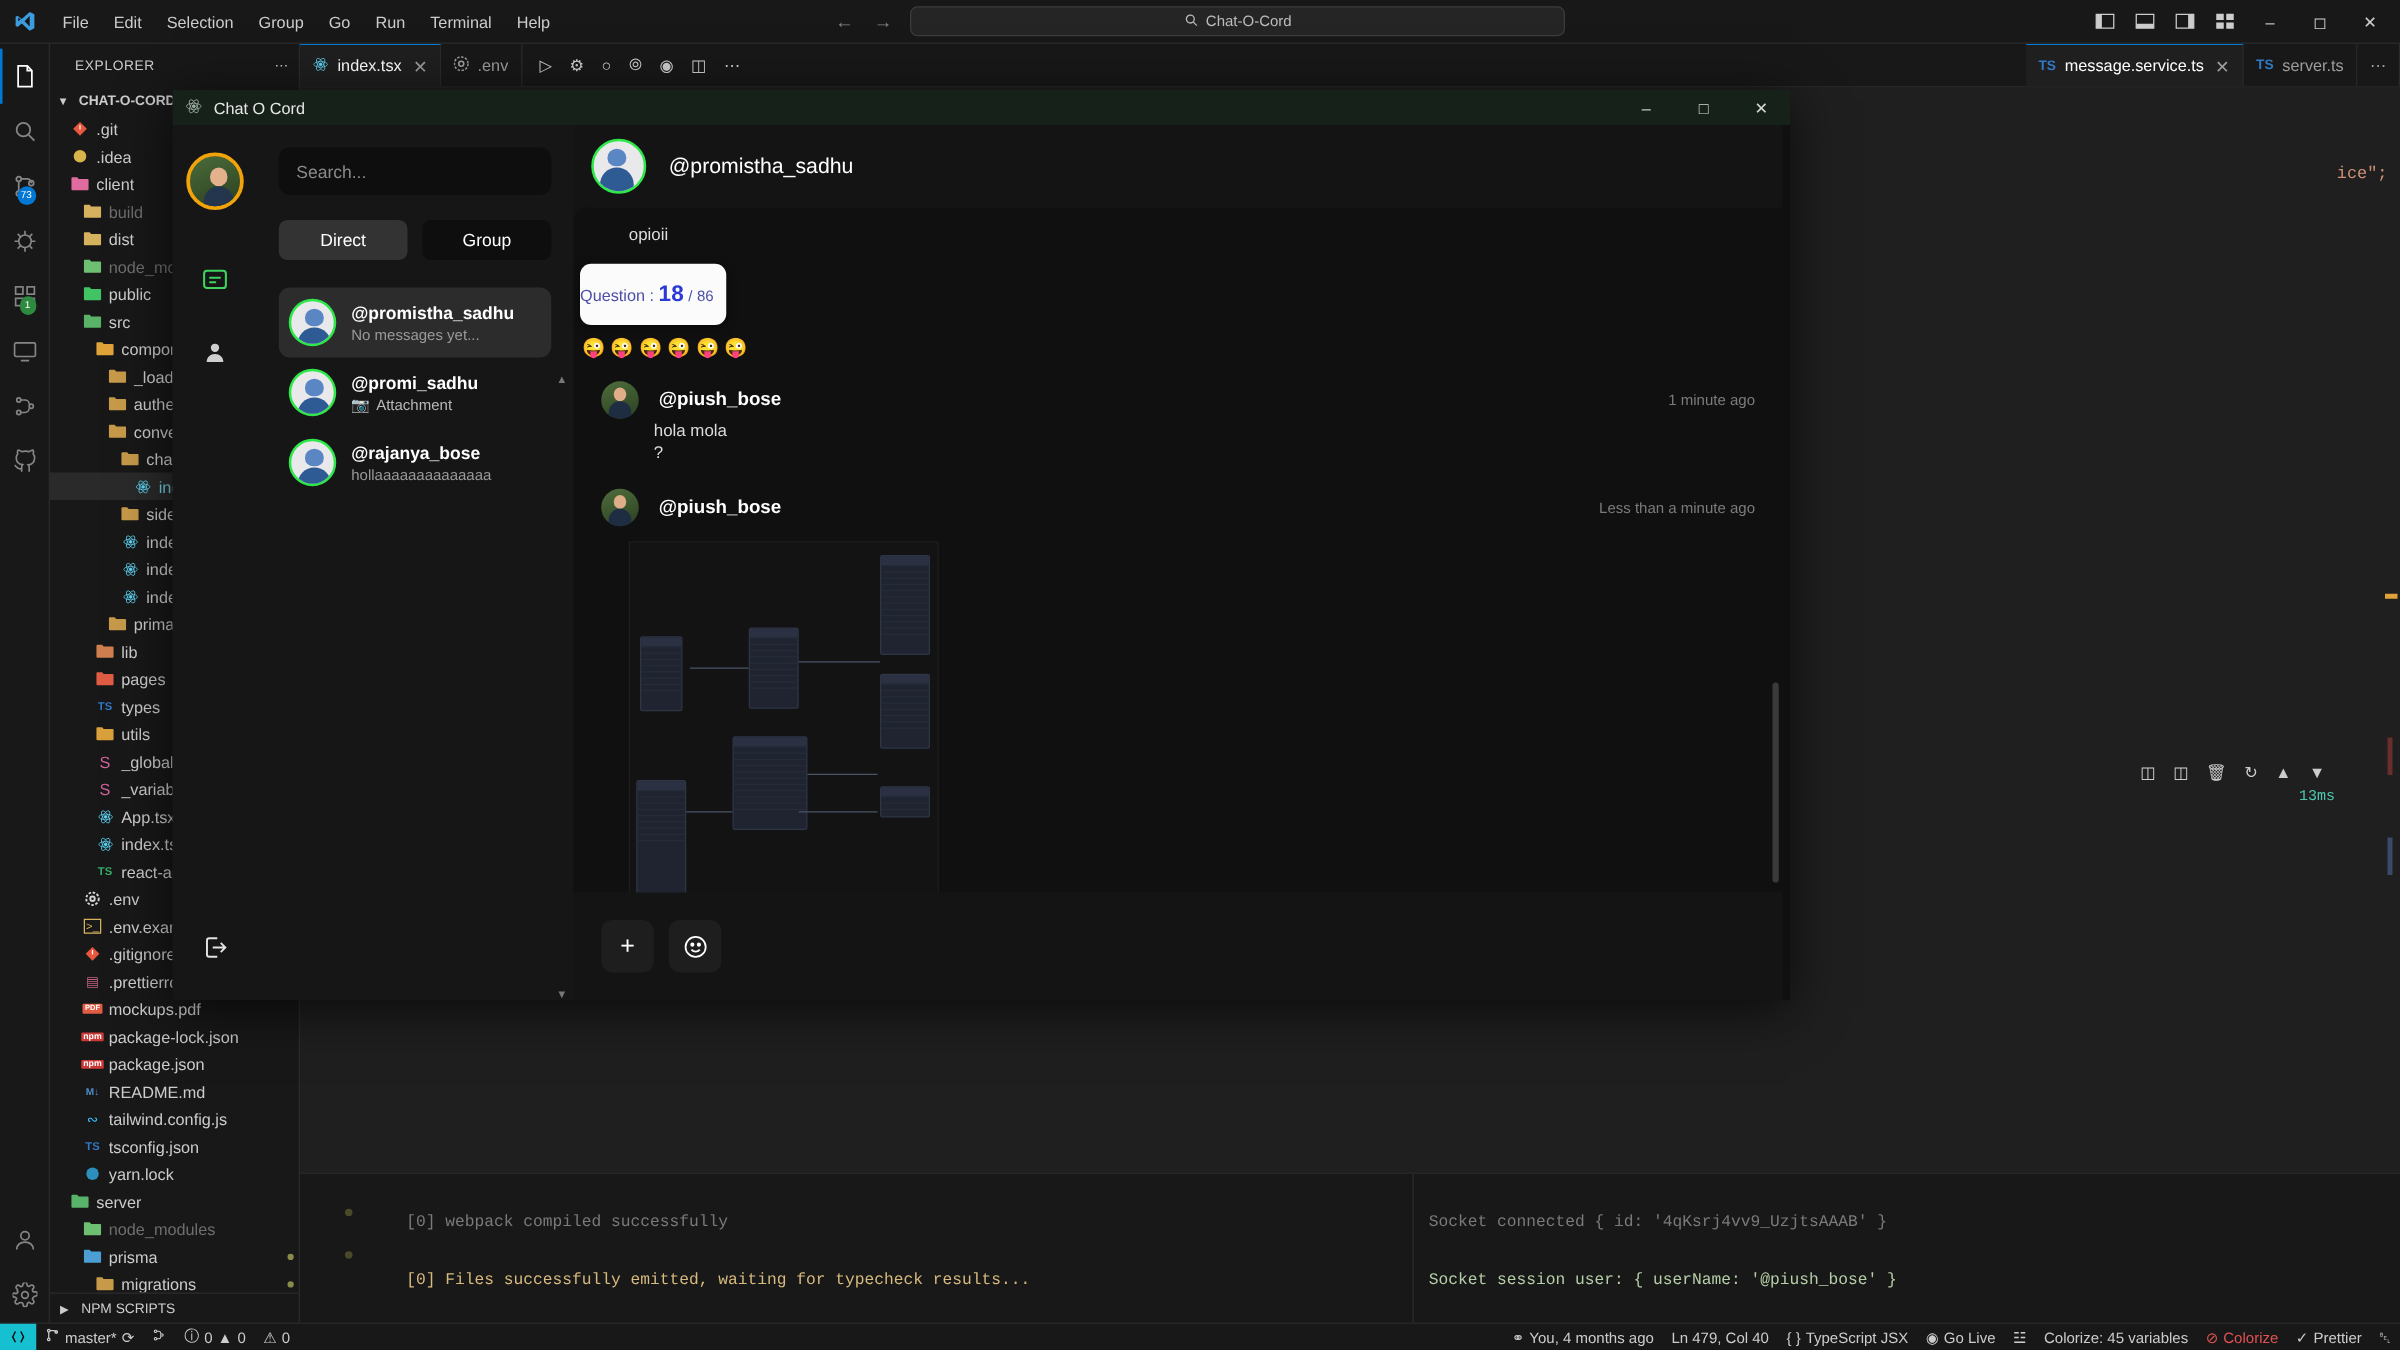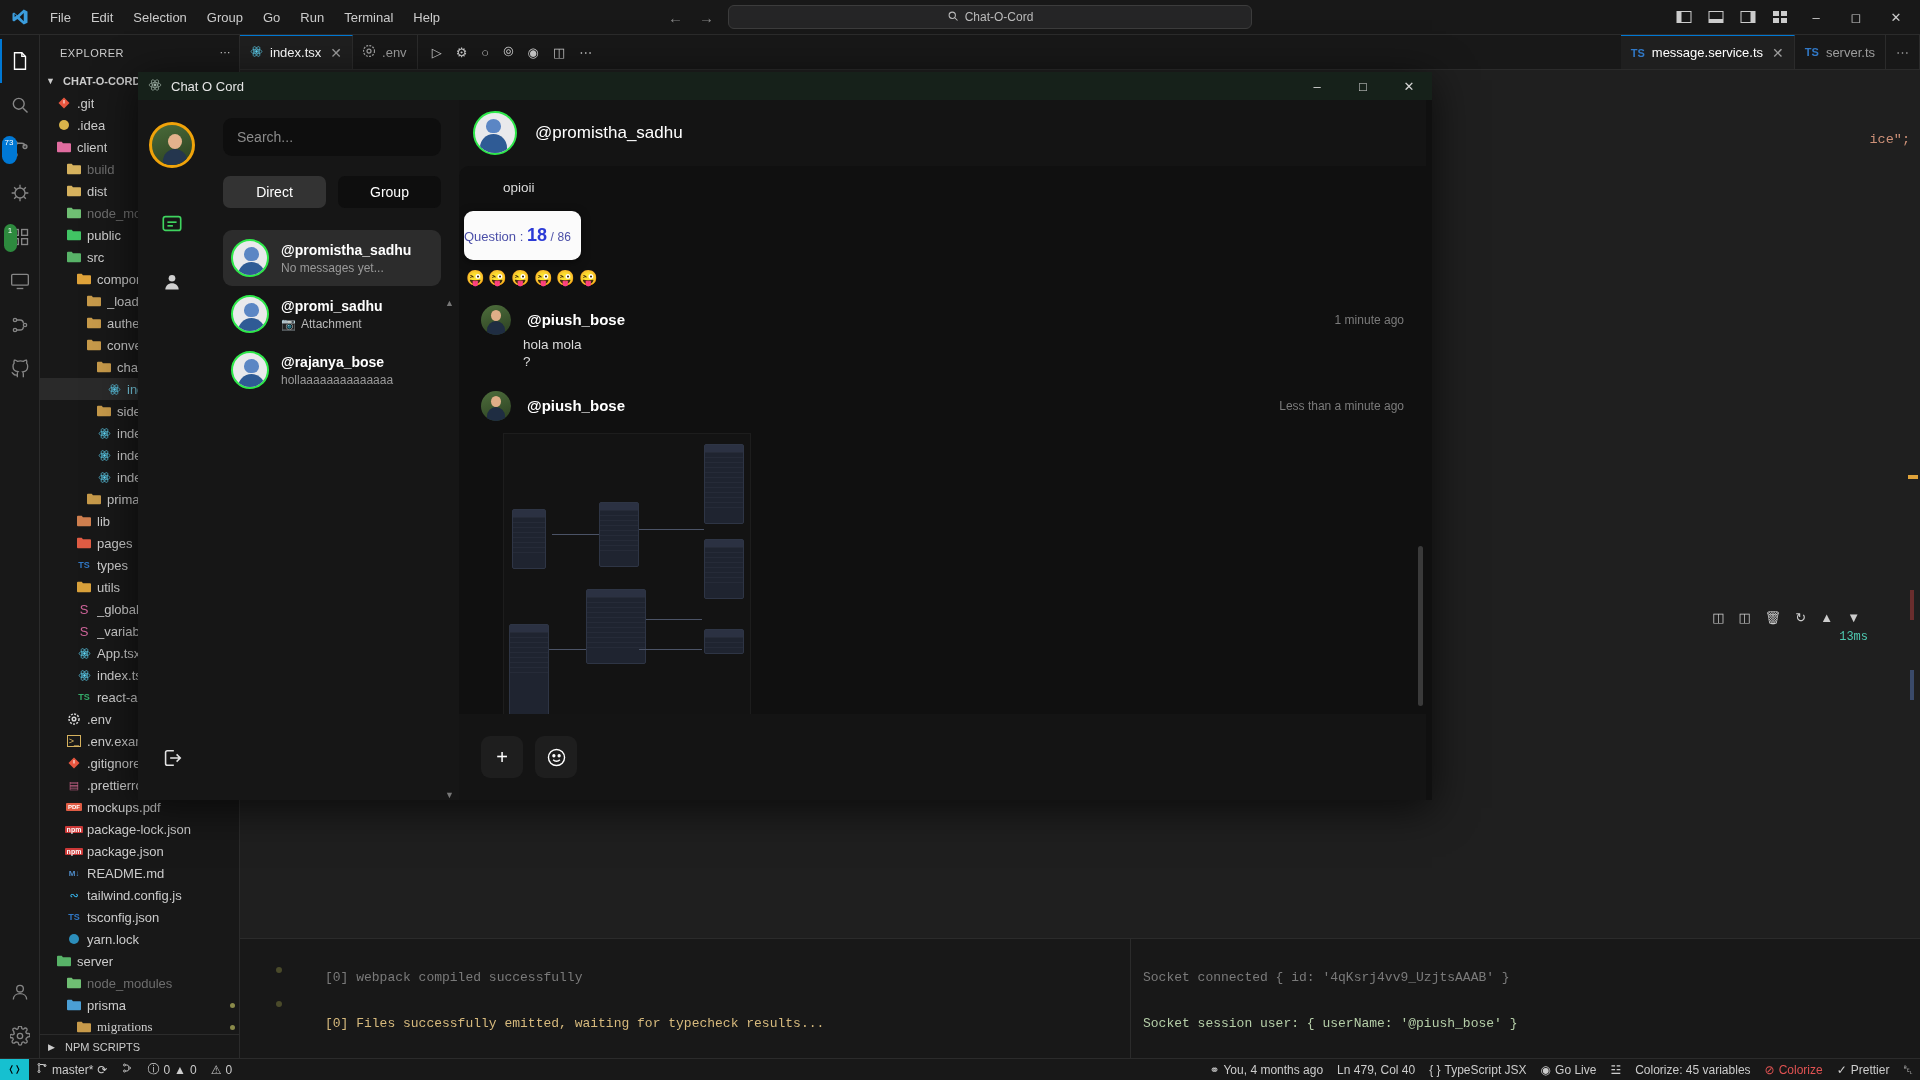--- a/index.html
+++ b/index.html
@@ -33,22 +33,22 @@
   
   .vsbody { flex:1; display:flex; min-height:0; }
 
   
   .activitybar { width:40px; background:#181818; display:flex; flex-direction:column;
                  align-items:center; padding-top:4px; flex:none; border-right:1px solid #2b2b2b;}
   .act { width:40px; height:44px; display:flex; align-items:center; justify-content:center;
          color:#868686; position:relative; }
   .act.active { color:#ffffff; }
   .act.active:before { content:""; position:absolute; left:0; top:0; bottom:0; width:2px; background:#0078d4; }
-  .act .badge { position:absolute; right:23px; bottom:7px; background:#0078d4; color:#fff;
-                font-size:8px; border-radius:8px; min-width:13px; height:28px; line-height:13px;
+  .act .badge { position:absolute; right:11px; bottom:7px; background:#0078d4; color:#fff;
+                font-size:8px; border-radius:8px; min-width:13px; height:15px; line-height:13px;
                 text-align:center; padding:0 3px; }
   .act .badge.green { background:#2d8a3e; }
   .act-bottom { margin-top:auto; }
 
   
   .sidebar { width:200px; background:#181818; flex:none; display:flex; flex-direction:column;
              border-right:1px solid #2b2b2b; }
   .sb-head { height:35px; display:flex; align-items:center; justify-content:space-between;
              padding:0 8px 0 20px; font-size:11px; letter-spacing:.5px; color:#cccccc; }
   .sb-tree { flex:1; overflow:hidden; font-size:13px; }
@@ -672,21 +672,21 @@
             </div>
             <div class="row" style="padding-left: 26px;">
               <span class="ico">
                 <svg width="14" height="12" viewBox="0 0 16 13">
                   <path fill="#4b9fd5" d="M0 1.6A1.1 1.1 0 011.1.5h4.3l1.4 1.6h8.1A1.1 1.1 0 0116 3.2v8.2a1.1 1.1 0 01-1.1 1.1H1.1A1.1 1.1 0 010 11.4z"></path>
                 </svg>
               </span>
               <span class="nm">prisma</span>
               <span style="margin-left: auto; width: 5px; height: 5px; border-radius: 50%; background: rgb(138, 138, 74);"></span>
             </div>
-            <div class="row" style="padding-left: 36px; font-family: Liberation Serif, serif;">
+            <div class="row" style="padding-left: 36px;">
               <span class="ico">
                 <svg width="14" height="12" viewBox="0 0 16 13">
                   <path fill="#c79a4a" d="M0 1.6A1.1 1.1 0 011.1.5h4.3l1.4 1.6h8.1A1.1 1.1 0 0116 3.2v8.2a1.1 1.1 0 01-1.1 1.1H1.1A1.1 1.1 0 010 11.4z"></path>
                 </svg>
               </span>
               <span class="nm">migrations</span>
               <span style="margin-left: auto; width: 5px; height: 5px; border-radius: 50%; background: rgb(138, 138, 74);"></span>
             </div>
           </div>
       </div>

